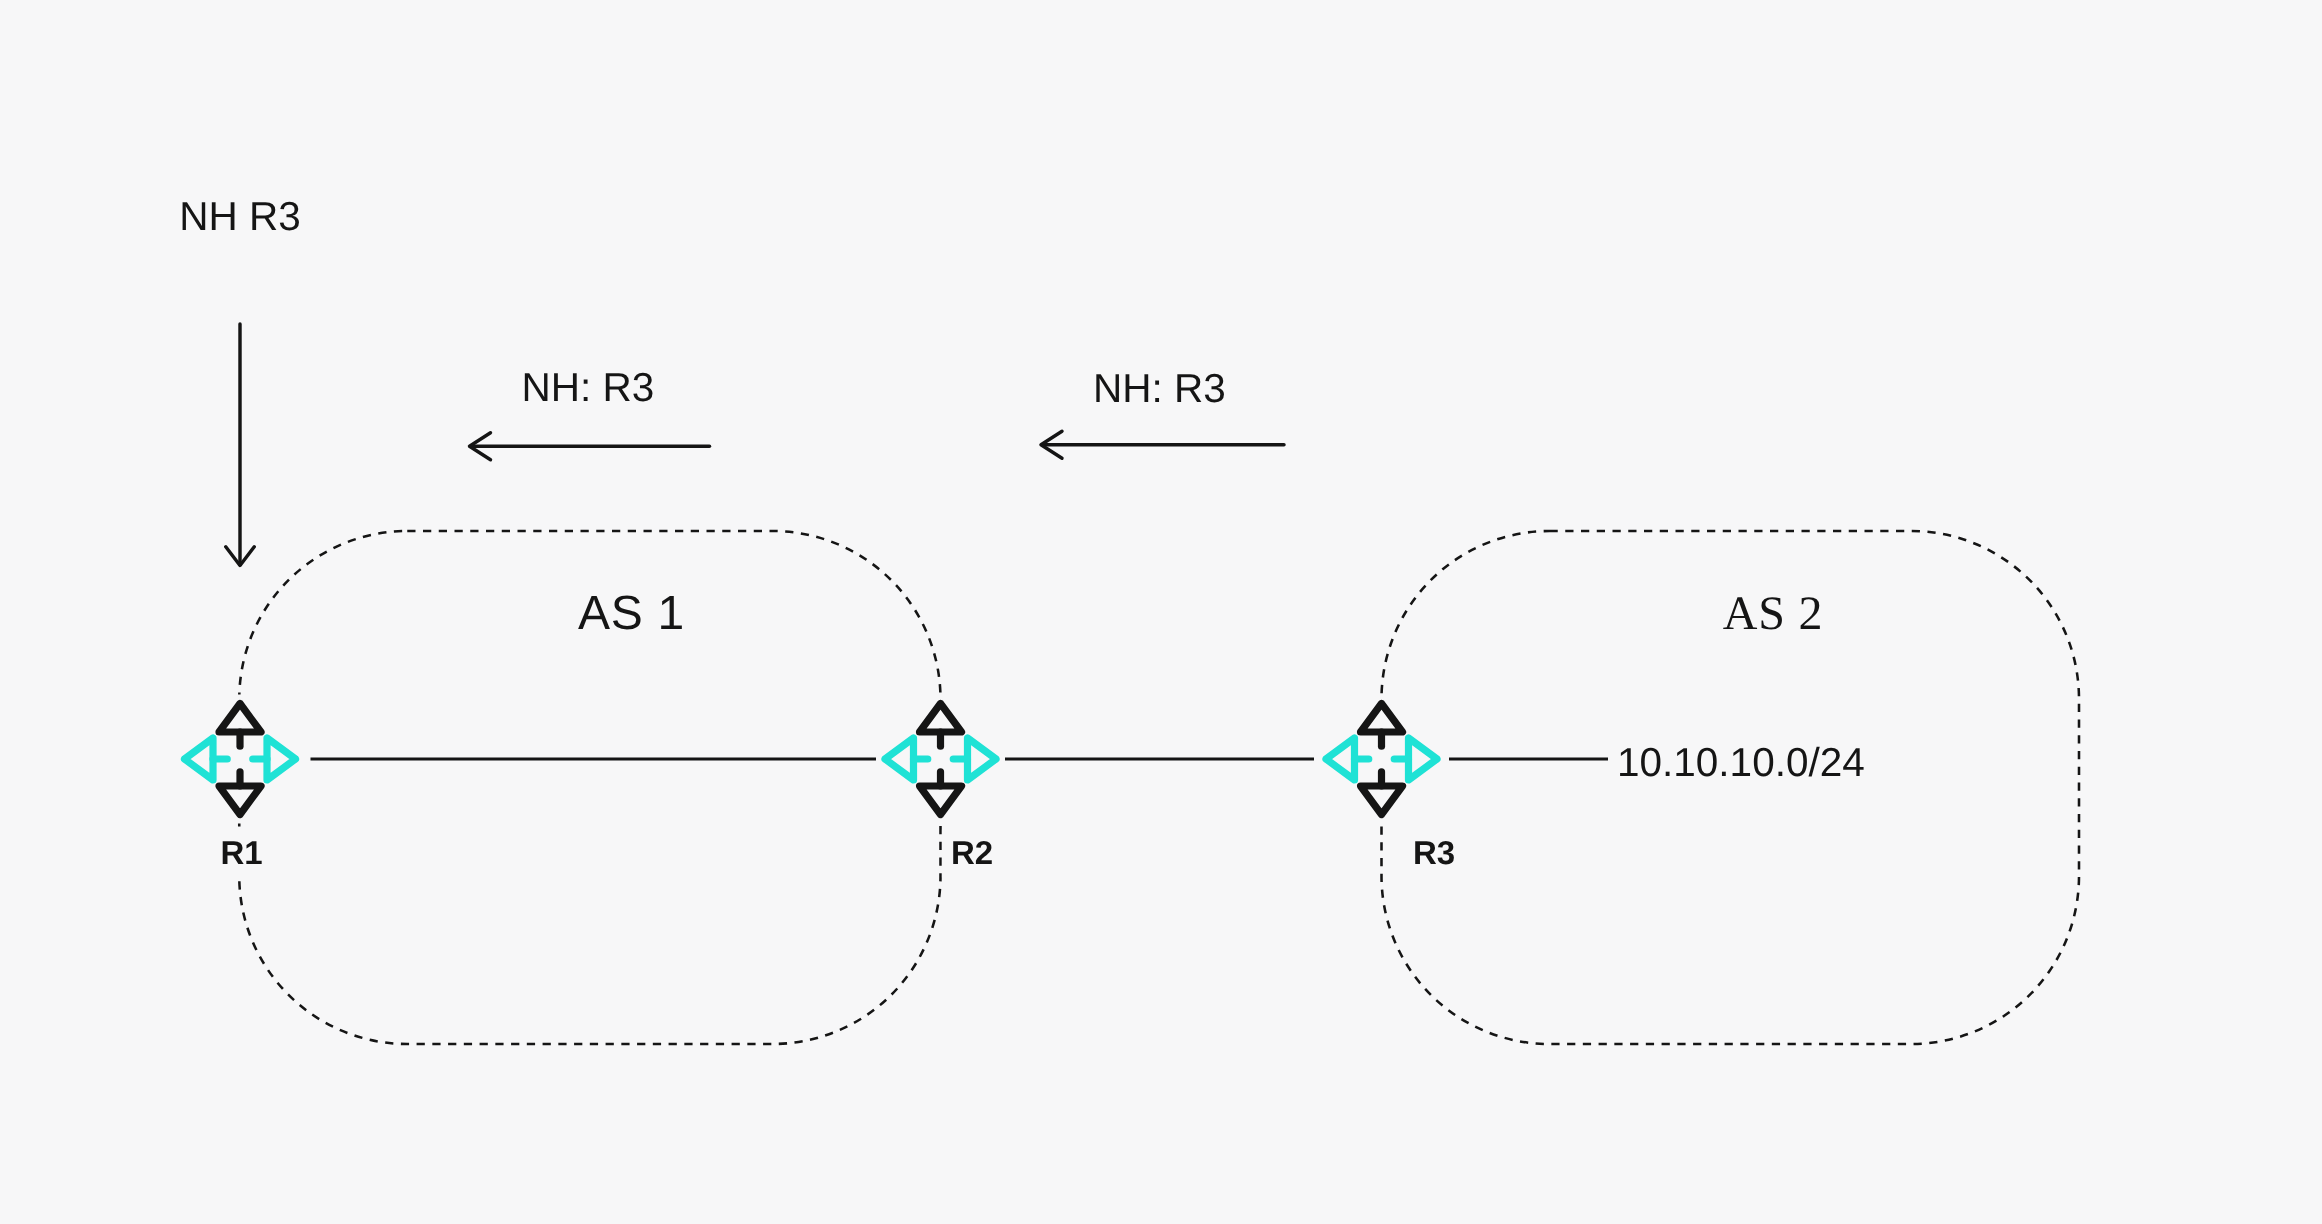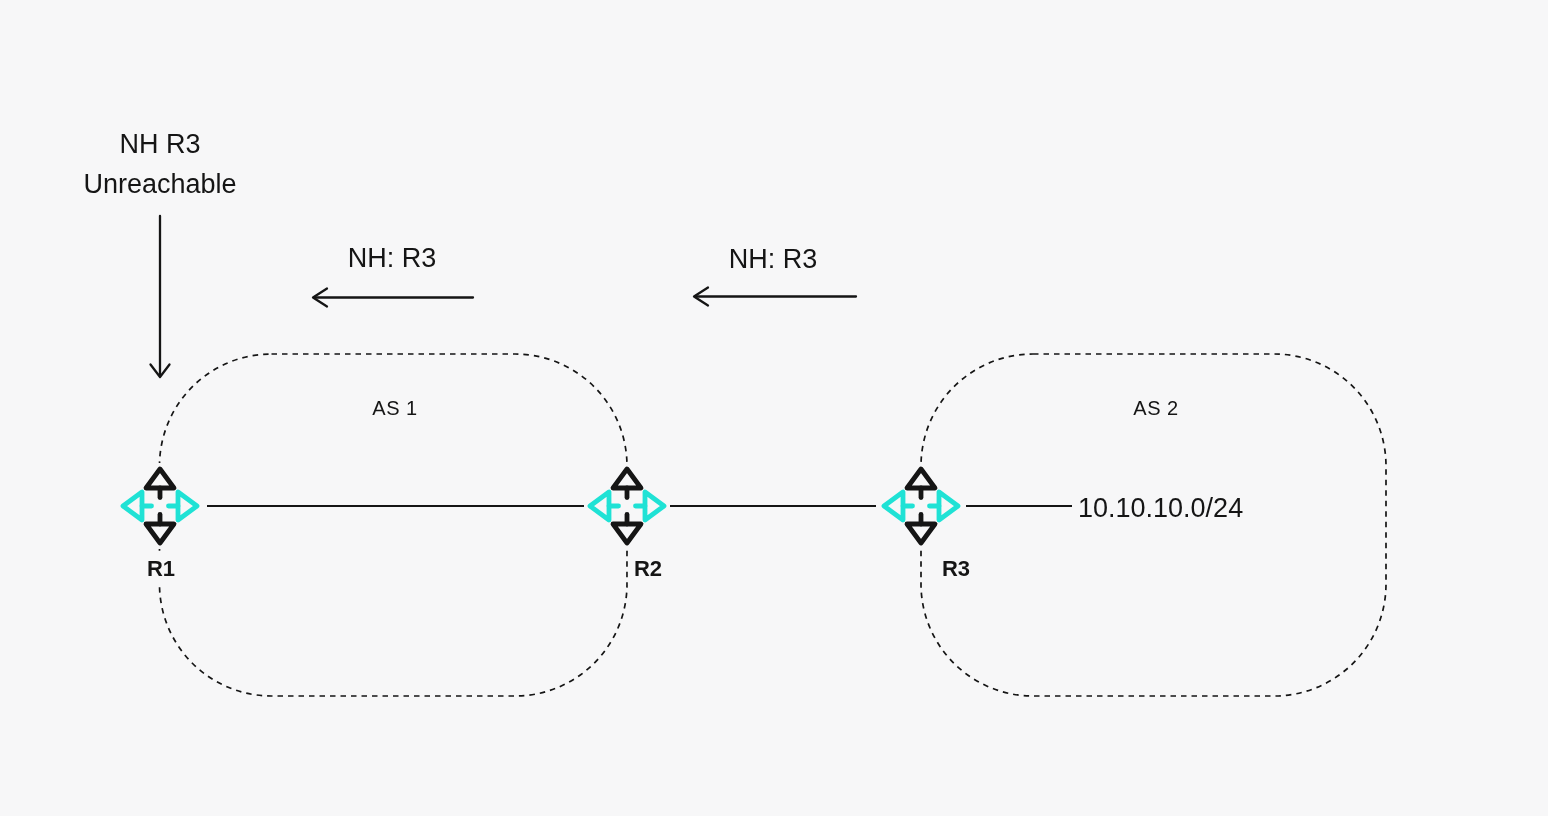--- a/index.html
+++ b/index.html
@@ -26,21 +26,21 @@
     position: absolute;
     white-space: nowrap;
     color: var(--ink);
     font-size: 27px;
     line-height: 32px;
     text-align: right;
   }
   .centered { transform: translateX(-50%); text-align: center; }
 
   .note        { line-height: 40px; }
-  .as-label    { font-size: 20px; letter-spacing: 0.5px; }
+  .as-label    { font-size: 32px; letter-spacing: 0.5px; margin-left: 26px; }
   .router-label{
     font-weight: bold;
     font-size: 22px;
     background: var(--bg);
     padding: 0 6px;
   }
   .prefix-label { font-size: 27px; }
 </style>
 </head>
 <body>
@@ -98,30 +98,29 @@
       <use href="#router-sym"></use>
     </g>
     <g transform="translate(921,506)">
       <rect x="-43" y="-43" width="86" height="86" class="halo"></rect>
       <use href="#router-sym"></use>
     </g>
   </svg>
 
   <div class="label note centered" style="left:160px; top:124px;">
     <div>NH R3</div>
-    <div>Unreachable</div>
   </div>
 
   <div class="label centered" style="left:392px; top:242px;">NH: R3</div>
 
   <div class="label centered" style="left:773px; top:243px;">NH: R3</div>
 
   <div class="label as-label centered" style="left:395px; top:392px;">AS 1</div>
 
-  <div class="label as-label centered" style="left:1156px; top:392px;">AS 2</div>
+  <div class="label as-label centered" style="left:1156px; top:392px;font-family:Liberation Serif, serif;">AS 2</div>
 
   <div class="label router-label centered" style="left:161px; top:553px;">R1</div>
 
   <div class="label router-label centered" style="left:648px; top:553px;">R2</div>
 
   <div class="label router-label centered" style="left:956px; top:553px;">R3</div>
 
   <div class="label prefix-label" style="left:1078px; top:492px;">10.10.10.0/24</div>
 
 </div>

